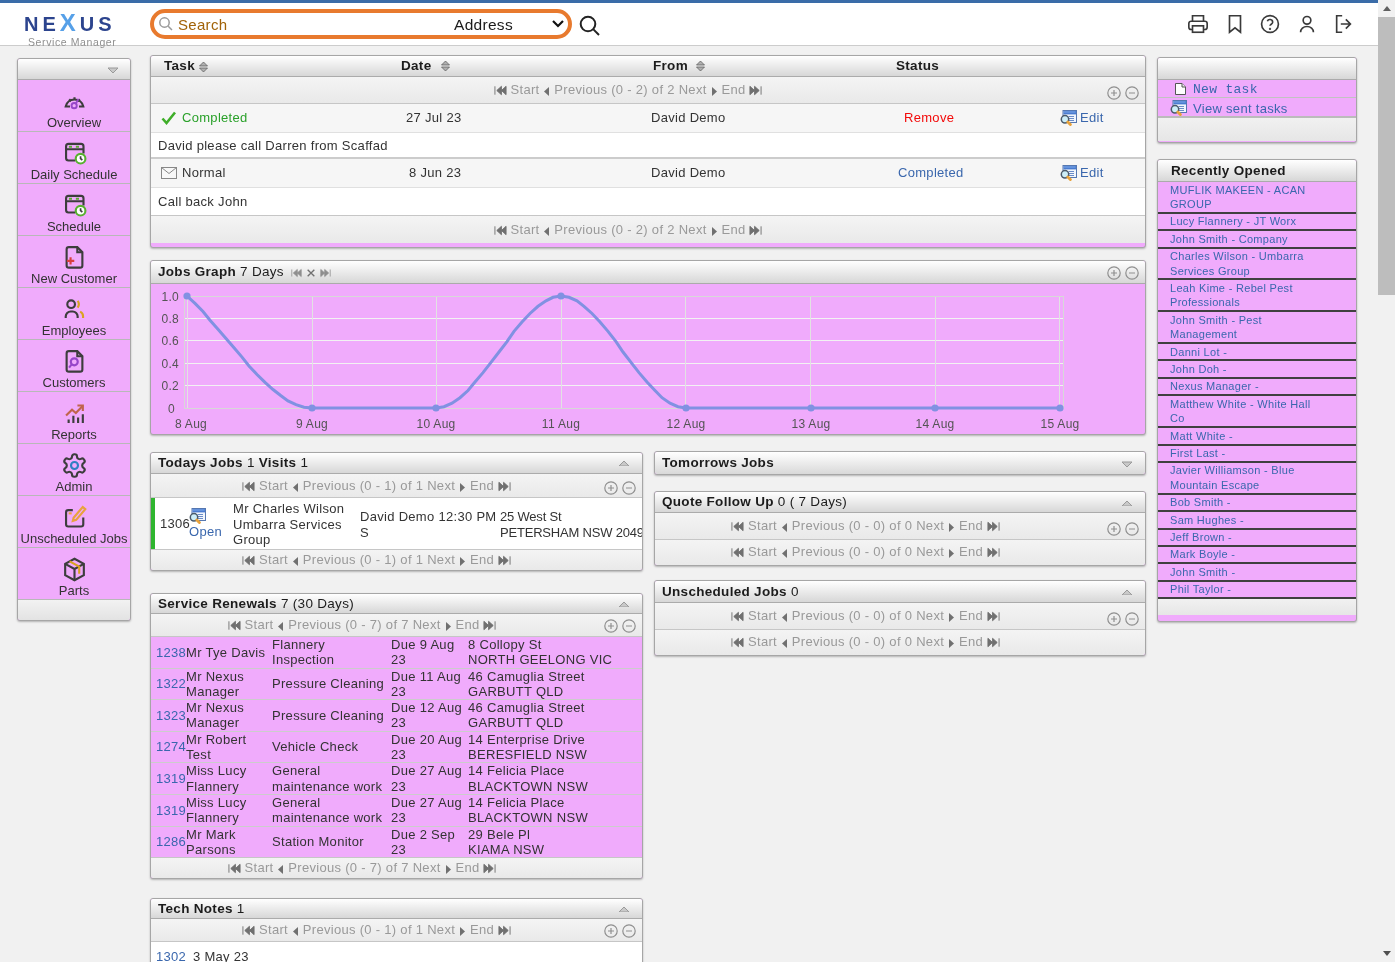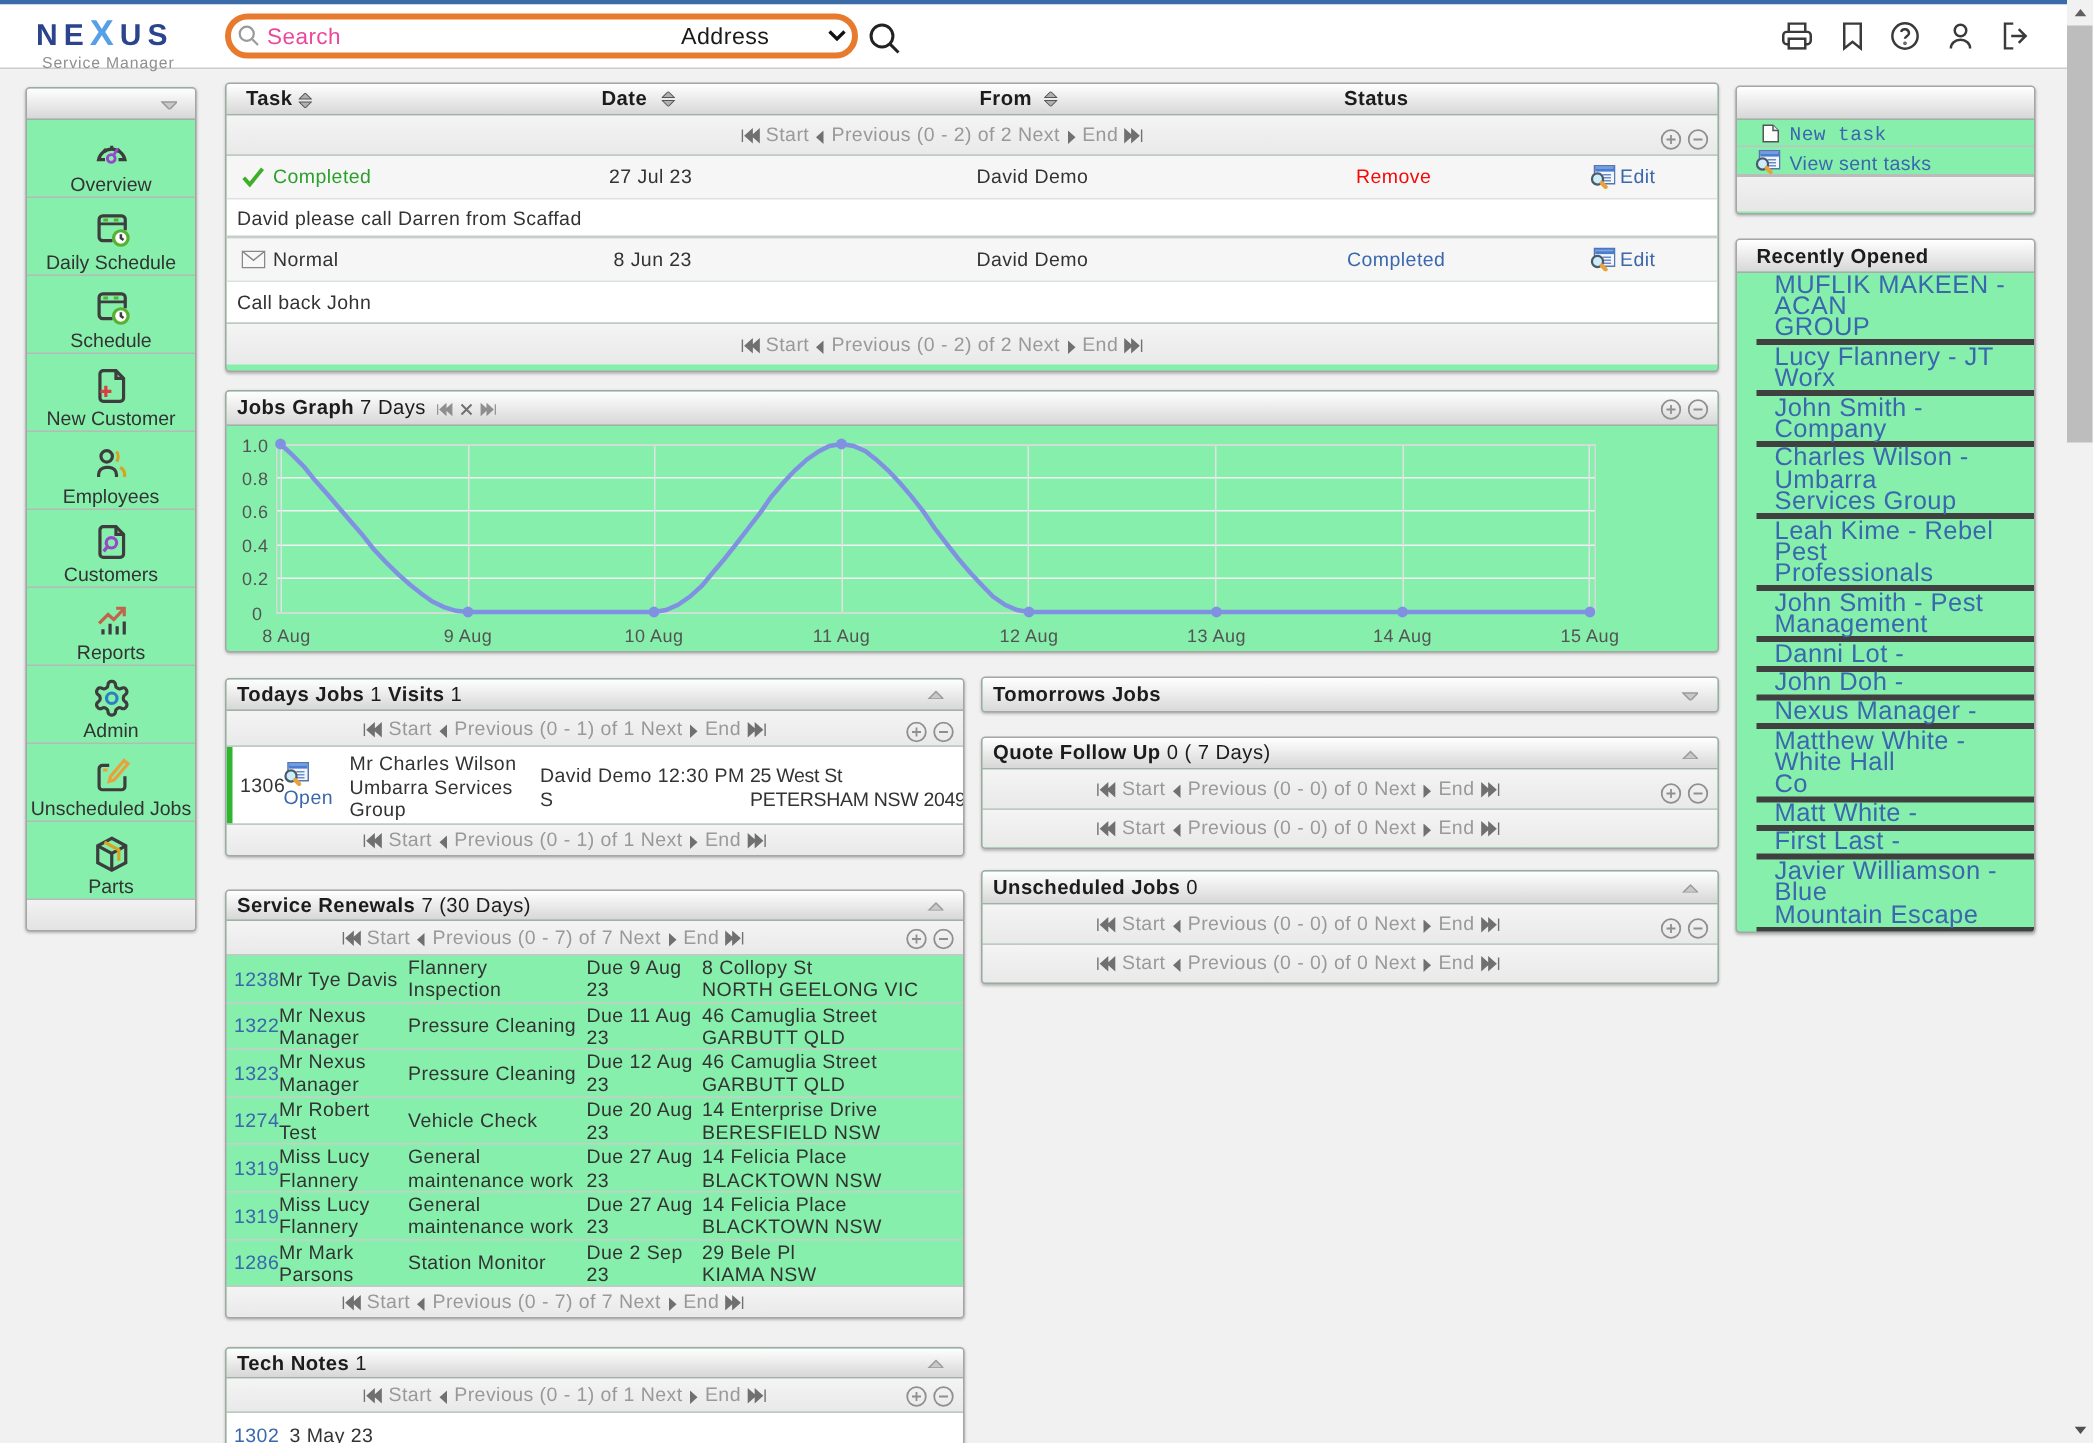--- a/index.html
+++ b/index.html
@@ -1,19 +1,19 @@
 <!DOCTYPE html>
 <html><head><meta charset="utf-8">
 <style>
 *{margin:0;padding:0;box-sizing:border-box;}
 html,body{width:1395px;height:962px;overflow:hidden;background:#f1f1f1;font-family:"Liberation Sans",sans-serif;letter-spacing:0.3px;}
 .abs{position:absolute;}
 #topbar{position:absolute;left:0;top:0;width:1378px;height:3px;background:#3a6ca8;}
 #header{position:absolute;left:0;top:3px;width:1378px;height:43px;background:#fff;border-bottom:1px solid #ccc;}
-.panel{position:absolute;background:#86efac;border:1px solid #a6a6a6;border-radius:3px;box-shadow:0 1px 2px rgba(0,0,0,.25);overflow:hidden;}
+.panel{position:absolute;background:#f0abfc;border:1px solid #a6a6a6;border-radius:3px;box-shadow:0 1px 2px rgba(0,0,0,.25);overflow:hidden;}
 .phead{background:linear-gradient(#ffffff,#d7d7d7);border-bottom:1px solid #ababab;font-weight:bold;font-size:13.5px;color:#1c1c1c;padding-left:7px;position:relative;}
 .phead .lt{font-weight:normal;}
 .pagerow{background:linear-gradient(#f4f4f4,#e9e9e9);border-bottom:1px solid #c6c6c6;color:#999;font-size:13px;text-align:center;position:relative;padding-right:40px;}
 .pr69{padding-right:69px !important;}
 .pagerow.last{border-bottom:none;border-top:1px solid #c6c6c6;}
 .pgi{vertical-align:-2px;}
 .pm{position:absolute;right:6px;}
 a,.lnk{color:#3a67ad;text-decoration:none;}
 .red{color:#f30a0a;}
 .grn{color:#2aa12a;}
@@ -70,21 +70,21 @@
 <div id="header">
   <div class="abs" style="left:24px;top:4px;width:110px;">
     <div style="font-size:20px;letter-spacing:4px;color:#2c448e;font-weight:bold;white-space:nowrap;margin-top:2px;">NE<span style="color:#56a0e8;font-size:24px;">X</span>US</div>
     <div style="font-size:10.5px;color:#8f8f8f;letter-spacing:0.6px;margin-top:-1px;margin-left:4px;white-space:nowrap;">Service Manager</div>
   </div>
   <div class="abs" style="left:150px;top:6px;width:422px;height:30px;border:4px solid #e87a2e;border-radius:15px;background:#fff;">
     <svg class="abs" style="left:4px;top:3px;" width="16" height="16" viewBox="0 0 16 16">
         <circle cx="6.5" cy="6.5" r="4.7" fill="none" stroke="#9a9a9a" stroke-width="1.5"></circle>
         <path d="M10.2 10.2 14 14" stroke="#9a9a9a" stroke-width="1.5"></path>
       </svg>
-    <span class="abs" style="left:24px;top:3px;font-size:15px;color:#ec4899;">Search</span>
+    <span class="abs" style="left:24px;top:3px;font-size:15px;color:#a16207;">Search</span>
     <span class="abs" style="left:300px;top:3px;font-size:15.5px;color:#1a1a1a;">Address</span>
     <svg class="abs" style="left:398px;top:7px;" width="12" height="8" viewBox="0 0 12 8">
         <path d="M1 1l5 5 5-5" fill="none" stroke="#111" stroke-width="2.2"></path>
       </svg>
   </div>
   <svg class="abs" style="left:578px;top:11px;" width="24" height="24" viewBox="0 0 24 24">
       <circle cx="10" cy="10" r="7.3" fill="none" stroke="#222" stroke-width="2"></circle>
       <path d="M15.4 15.4 21 21" stroke="#222" stroke-width="2"></path>
     </svg>
   <svg class="abs" style="left:1187px;top:10px;" width="22" height="22" viewBox="0 0 24 24" fill="none" stroke="#3a3a3a" stroke-width="1.8">
@@ -612,21 +612,21 @@
   <div class="ro">Javier Williamson - Blue<br>Mountain Escape</div>
   <div class="ro">Bob Smith -</div>
   <div class="ro">Sam Hughes -</div>
   <div class="ro">Jeff Brown -</div>
   <div class="ro">Mark Boyle -</div>
   <div class="ro">John Smith -</div>
   <div class="ro">Phil Taylor -</div>
   <div style="height:16px;background:linear-gradient(#f1f1f1,#e6e6e6);"></div>
 </div>
 <style>
-.ro{padding:0.5px 0 0.5px 12px;border-bottom:4px solid #404040;font-size:17px;color:#3a67ad;line-height:14.4px;margin-left:13px;}
+.ro{padding:0.5px 0 0.5px 12px;border-bottom:2px solid #404040;font-size:11px;color:#3a67ad;line-height:14.4px;}
 </style>
 
 <div id="scrollbar" class="abs" style="left:1378px;top:0;width:17px;height:962px;background:#f1f1f1;">
   <svg class="abs" style="left:5px;top:6px;" width="8" height="5" viewBox="0 0 8 5">
       <path d="M0 5 4 0l4 5z" fill="#606060"></path>
     </svg>
   <div class="abs" style="left:0;top:17px;width:17px;height:278px;background:#bdbdbd;"></div>
   <svg class="abs" style="left:5px;top:951px;" width="8" height="5" viewBox="0 0 8 5">
       <path d="M0 0h8L4 5z" fill="#505050"></path>
     </svg>

